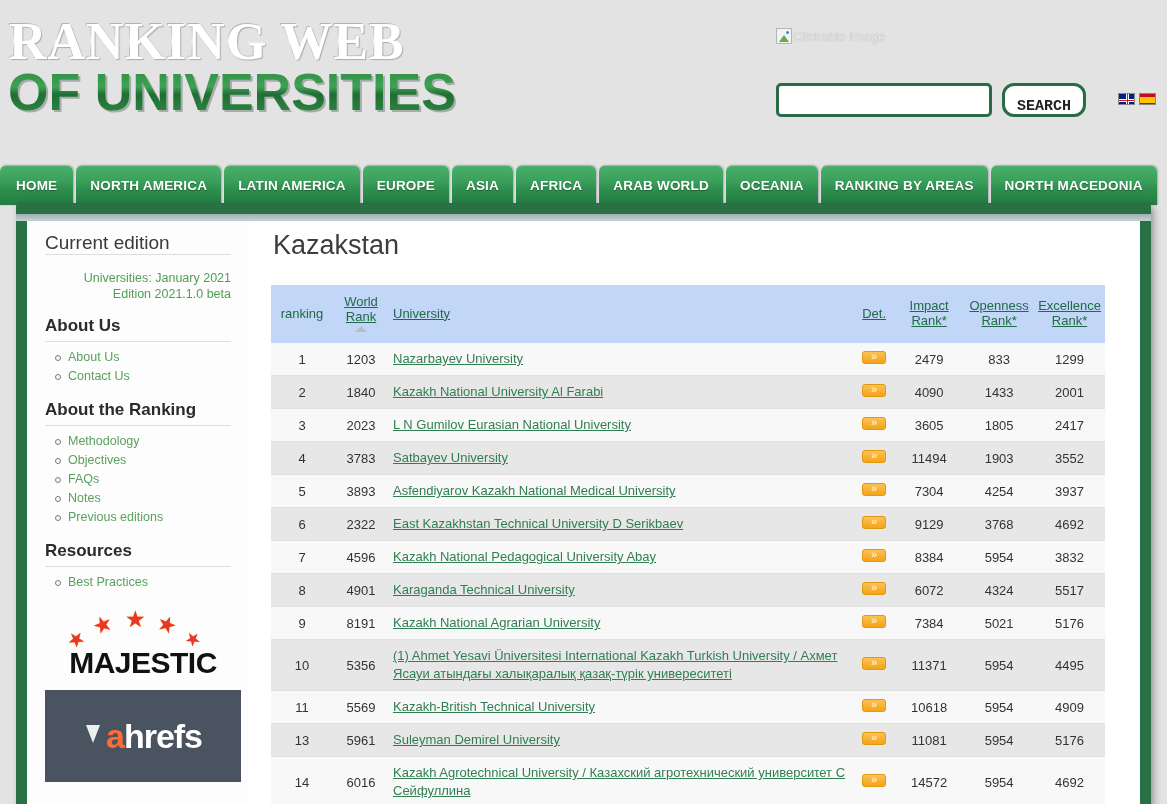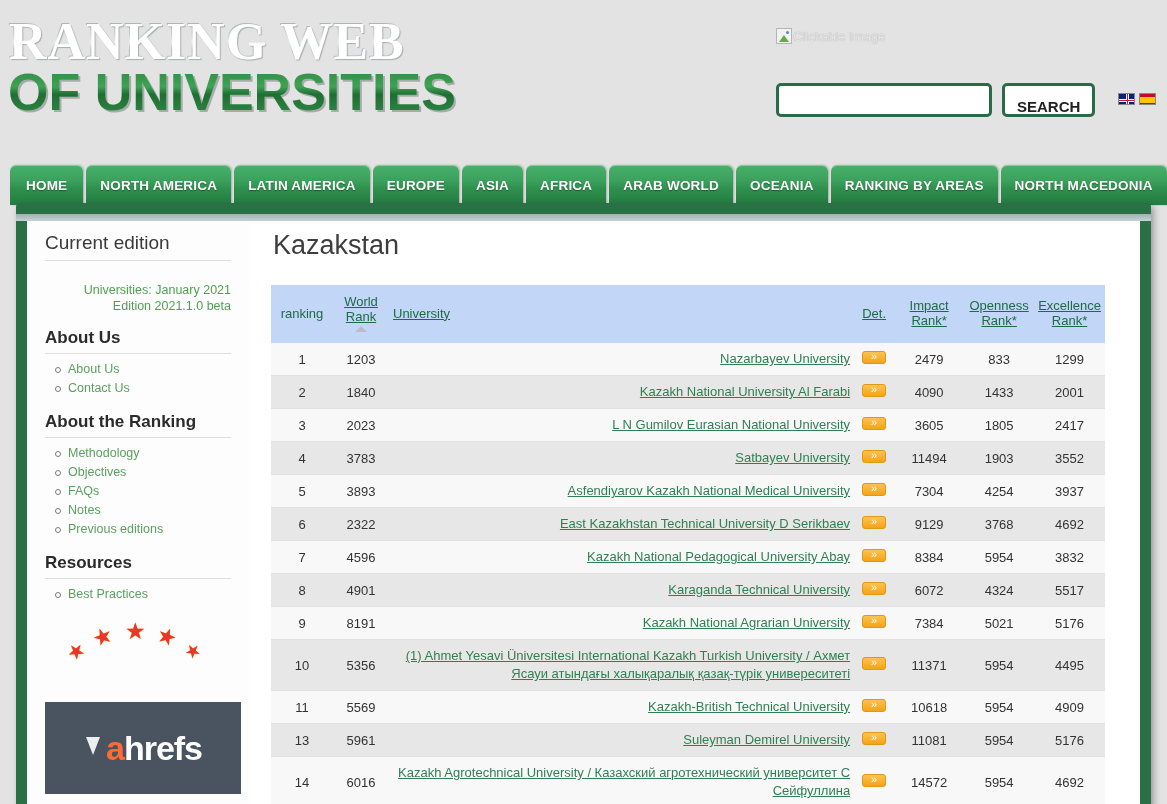--- a/index.html
+++ b/index.html
@@ -100,28 +100,28 @@
     border-radius: 5px;
     background: #fff;
     outline: none;
     font-size: 14px;
     padding: 0 6px;
     font-family: "Liberation Sans", sans-serif;
   }
   #search-button {
     height: 34px;
     border: 3px solid #2a6b47;
-    border-radius: 5px;
+    border-radius: 12px;
     background: #ffffff;
     color: #222;
     font-size: 15px;
     font-weight: bold;
     padding: 12px 12px;
     cursor: pointer;
-    font-family: Liberation Sans, sans-serif;
+    font-family: Liberation Mono, monospace;
   }
   #flags { position: absolute; left: 1118px; top: 93px; display: flex; gap: 4px; }
   .flag { width: 17px; height: 12px; border: 1px solid #888; display:inline-block; position: relative; overflow: hidden; }
   .flag-uk { background: #00247d; }
   .flag-uk::before {
     content:""; position:absolute; left:-2px; top:5px; width:23px; height:3px; background:#fff;
     box-shadow: 0 0 0 0 #fff;
   }
   .flag-uk::after {
     content:""; position:absolute; left:7px; top:-2px; width:3px; height:18px; background:#fff;
@@ -137,21 +137,21 @@
     content:""; position:absolute; left:0; top:3px; width:17px; height:6px; background:#ffc400;
   }
 
   
   #nav {
     position: absolute;
     left: 0; top: 160px;
     width: 1167px; height: 45px;
     display: flex;
     align-items: flex-end;
-    padding-left: 10px;
+    padding-left: 0;
     gap: 3px;
   }
   .nav-tab {
     height: 40px;
     display: flex; align-items: center; justify-content: center;
     padding: 0 14px;
     color: #ffffff;
     font-size: 13.5px;
     font-weight: bold;
     letter-spacing: .2px;
@@ -194,22 +194,22 @@
   #sidebar {
     width: 222px;
     flex: 0 0 222px;
     background: #fdfdfd;
     padding: 16px 18px 0 18px;
   }
   .side-h1 {
     font-size: 19px;
     color: #3a3a3a;
     font-weight: normal;
-    margin: 2px 0 21px 0;
-    padding-bottom: 6px;
+    margin: 2px 0 15px 0;
+    padding-bottom: 0;
     border-bottom: 1px solid #dedede;
     font-family: "Liberation Sans", sans-serif;
   }
   .edition-line {
     font-size: 12.5px;
     color: #4f9f52;
     line-height: 16px;
     text-align: right;
   }
   .side-h2 {
@@ -346,21 +346,21 @@
   table#rank-table tbody tr:nth-child(odd)  { background: #f8f8f8; }
   table#rank-table tbody tr:nth-child(even) { background: #e7e7e7; }
   table#rank-table tbody td {
     padding: 7px 4px;
     color: #333;
     font-size: 13px;
     vertical-align: middle;
   }
   td.c-rank { text-align: center; color: #444; }
   td.c-world { text-align: center; color: #444; }
-  td.c-univ { text-align: right; padding-left: 8px; line-height: 18px; }
+  td.c-univ { text-align: left; padding-left: 8px; line-height: 18px; }
   td.c-univ a {
     color: #2f7f52;
     text-decoration: underline;
     cursor: pointer;
   }
   td.c-det { text-align: center; }
   td.c-num { text-align: center; color: #333; }
   .det-btn {
     display: inline-block;
     width: 24px; height: 13px;
@@ -455,20 +455,21 @@
           </ul>
 
         <div id="majestic">
           <div class="stars">
             <span class="star" style="left:22px; top:18px; font-size:20px; transform:rotate(-40deg);">★</span>
             <span class="star" style="left:48px; top:4px; font-size:22px; transform:rotate(-22deg);">★</span>
             <span class="star" style="left:80px; top:-2px; font-size:23px;">★</span>
             <span class="star" style="left:112px; top:4px; font-size:22px; transform:rotate(22deg);">★</span>
             <span class="star" style="left:140px; top:18px; font-size:18px; transform:rotate(40deg);">★</span>
           </div>
+          <div class="mtext">MAJESTIC</div>
         </div>
 
         <div id="ahrefs">
           <span class="cursor"></span>
           <span class="word"><span class="a">a</span><span>hrefs</span></span>
         </div>
       </div>
 
       <div id="main">
         <div id="page-title">Kazakstan</div>

